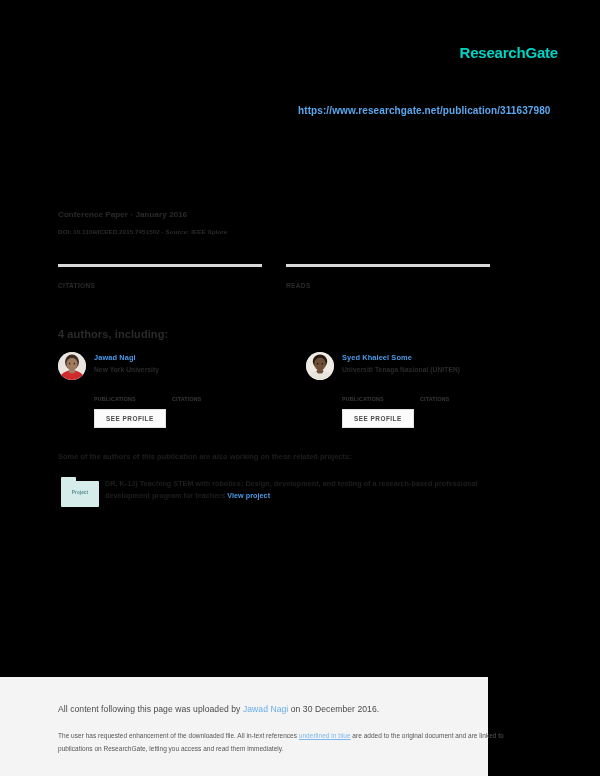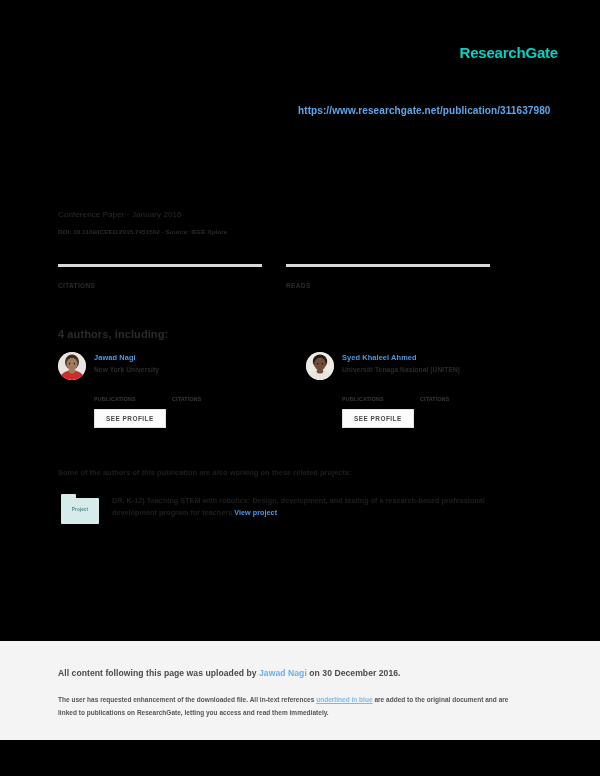--- a/index.html
+++ b/index.html
@@ -52,21 +52,21 @@
 
   
   .meta-block {
     position: absolute;
     left: 58px;
     top: 210px;
     width: 470px;
   }
   .meta-type {
     font-size: 8px;
-    font-weight: normal;
+    font-weight: bold;
     color: #2b2b2b;
     letter-spacing: 0.1px;
     white-space: nowrap;
   }
   .meta-doi {
     margin-top: 9px;
     font-size: 6.2px;
     font-weight: bold;
     color: #2b2b2b;
     letter-spacing: 0.1px;
@@ -189,33 +189,33 @@
     color: #4a4a4a;
     letter-spacing: 0.5px;
     font-family: "Liberation Sans", sans-serif;
     cursor: pointer;
   }
 
   
   .projects-heading {
     position: absolute;
     left: 58px;
-    top: 468px;
+    top: 452px;
     font-size: 7.4px;
     font-weight: bold;
     color: #1f1f1f;
     letter-spacing: 0.05px;
   }
   .project-row {
     position: absolute;
     left: 58px;
-    top: 494px;
+    top: 477px;
     width: 455px;
     display: flex;
-    gap: 10px;
+    gap: 3px;
   }
   .project-badge {
     width: 44px;
     height: 31px;
     flex: 0 0 44px;
     position: relative;
   }
   .project-badge-tab {
     position: absolute;
     left: 3px; top: 0;
@@ -250,25 +250,24 @@
   }
   .view-project {
     color: #4a9ae8;
     cursor: pointer;
   }
 
   
   .footer {
     position: absolute;
     left: 0;
-    top: 641px;
-    width: 600px;
+    top: 677px;
+    width: 488px;
     height: 99px;
     background: #f4f4f4;
-    font-weight: bold;
   }
   .footer-upload {
     position: absolute;
     left: 58px;
     top: 27px;
     font-size: 8.6px;
     color: #4a4a4a;
     letter-spacing: 0.05px;
     white-space: nowrap;
   }
@@ -371,21 +370,21 @@
               <ellipse cx="14" cy="9.5" rx="7.2" ry="7" fill="#241a14"></ellipse>
               <ellipse cx="14" cy="12" rx="5.8" ry="6.4" fill="#6f4f38"></ellipse>
               <path d="M0.5 28c1.6-6.8 6.8-9.2 13.5-9.2S25.9 21.2 27.5 28z" fill="#e8e4de"></path>
               <ellipse cx="14" cy="19.2" rx="3.3" ry="2.3" fill="#6f4f38"></ellipse>
               <circle cx="11.7" cy="11.8" r="0.75" fill="#1a120d"></circle>
               <circle cx="16.3" cy="11.8" r="0.75" fill="#1a120d"></circle>
             </g>
           </svg>
         </div>
         <div class="author-info">
-          <div class="author-name">Syed Khaleel Ahmed</div>
+          <div class="author-name">Syed Khaleel Some</div>
           <div class="author-affil">Universiti Tenaga Nasional (UNITEN)</div>
         </div>
       </div>
       <div class="author-stats">
         <div class="astat">
           <div class="astat-value"></div>
           <div class="astat-label">PUBLICATIONS</div>
         </div>
         <div class="astat">
           <div class="astat-value"></div>

